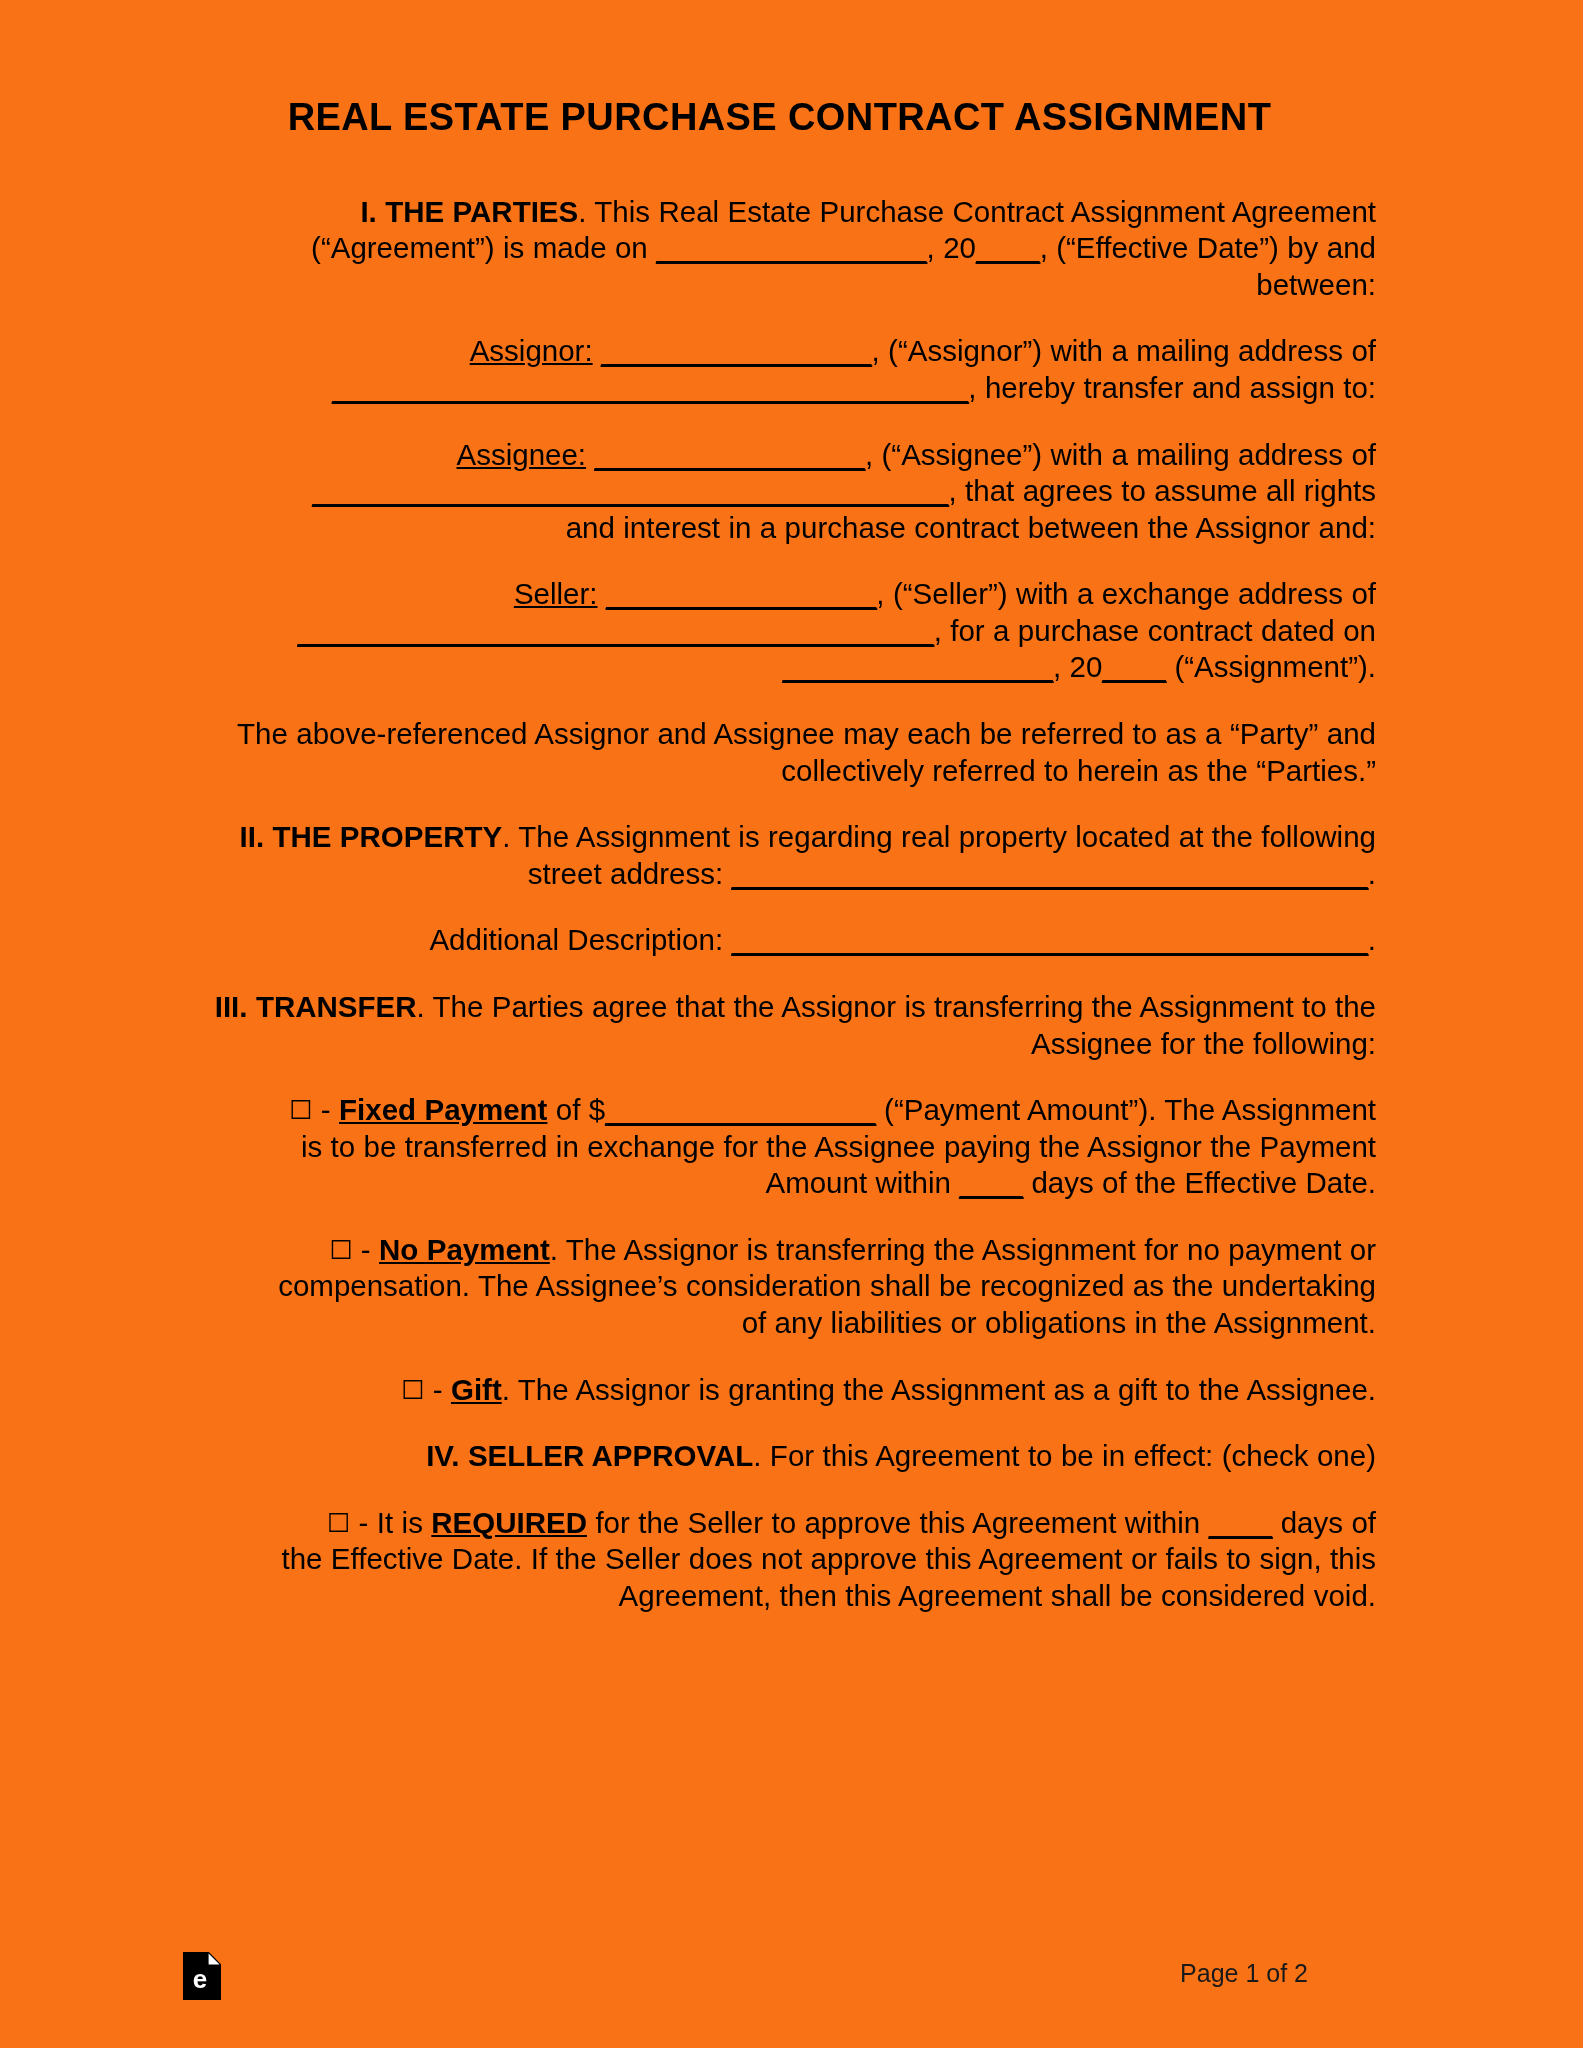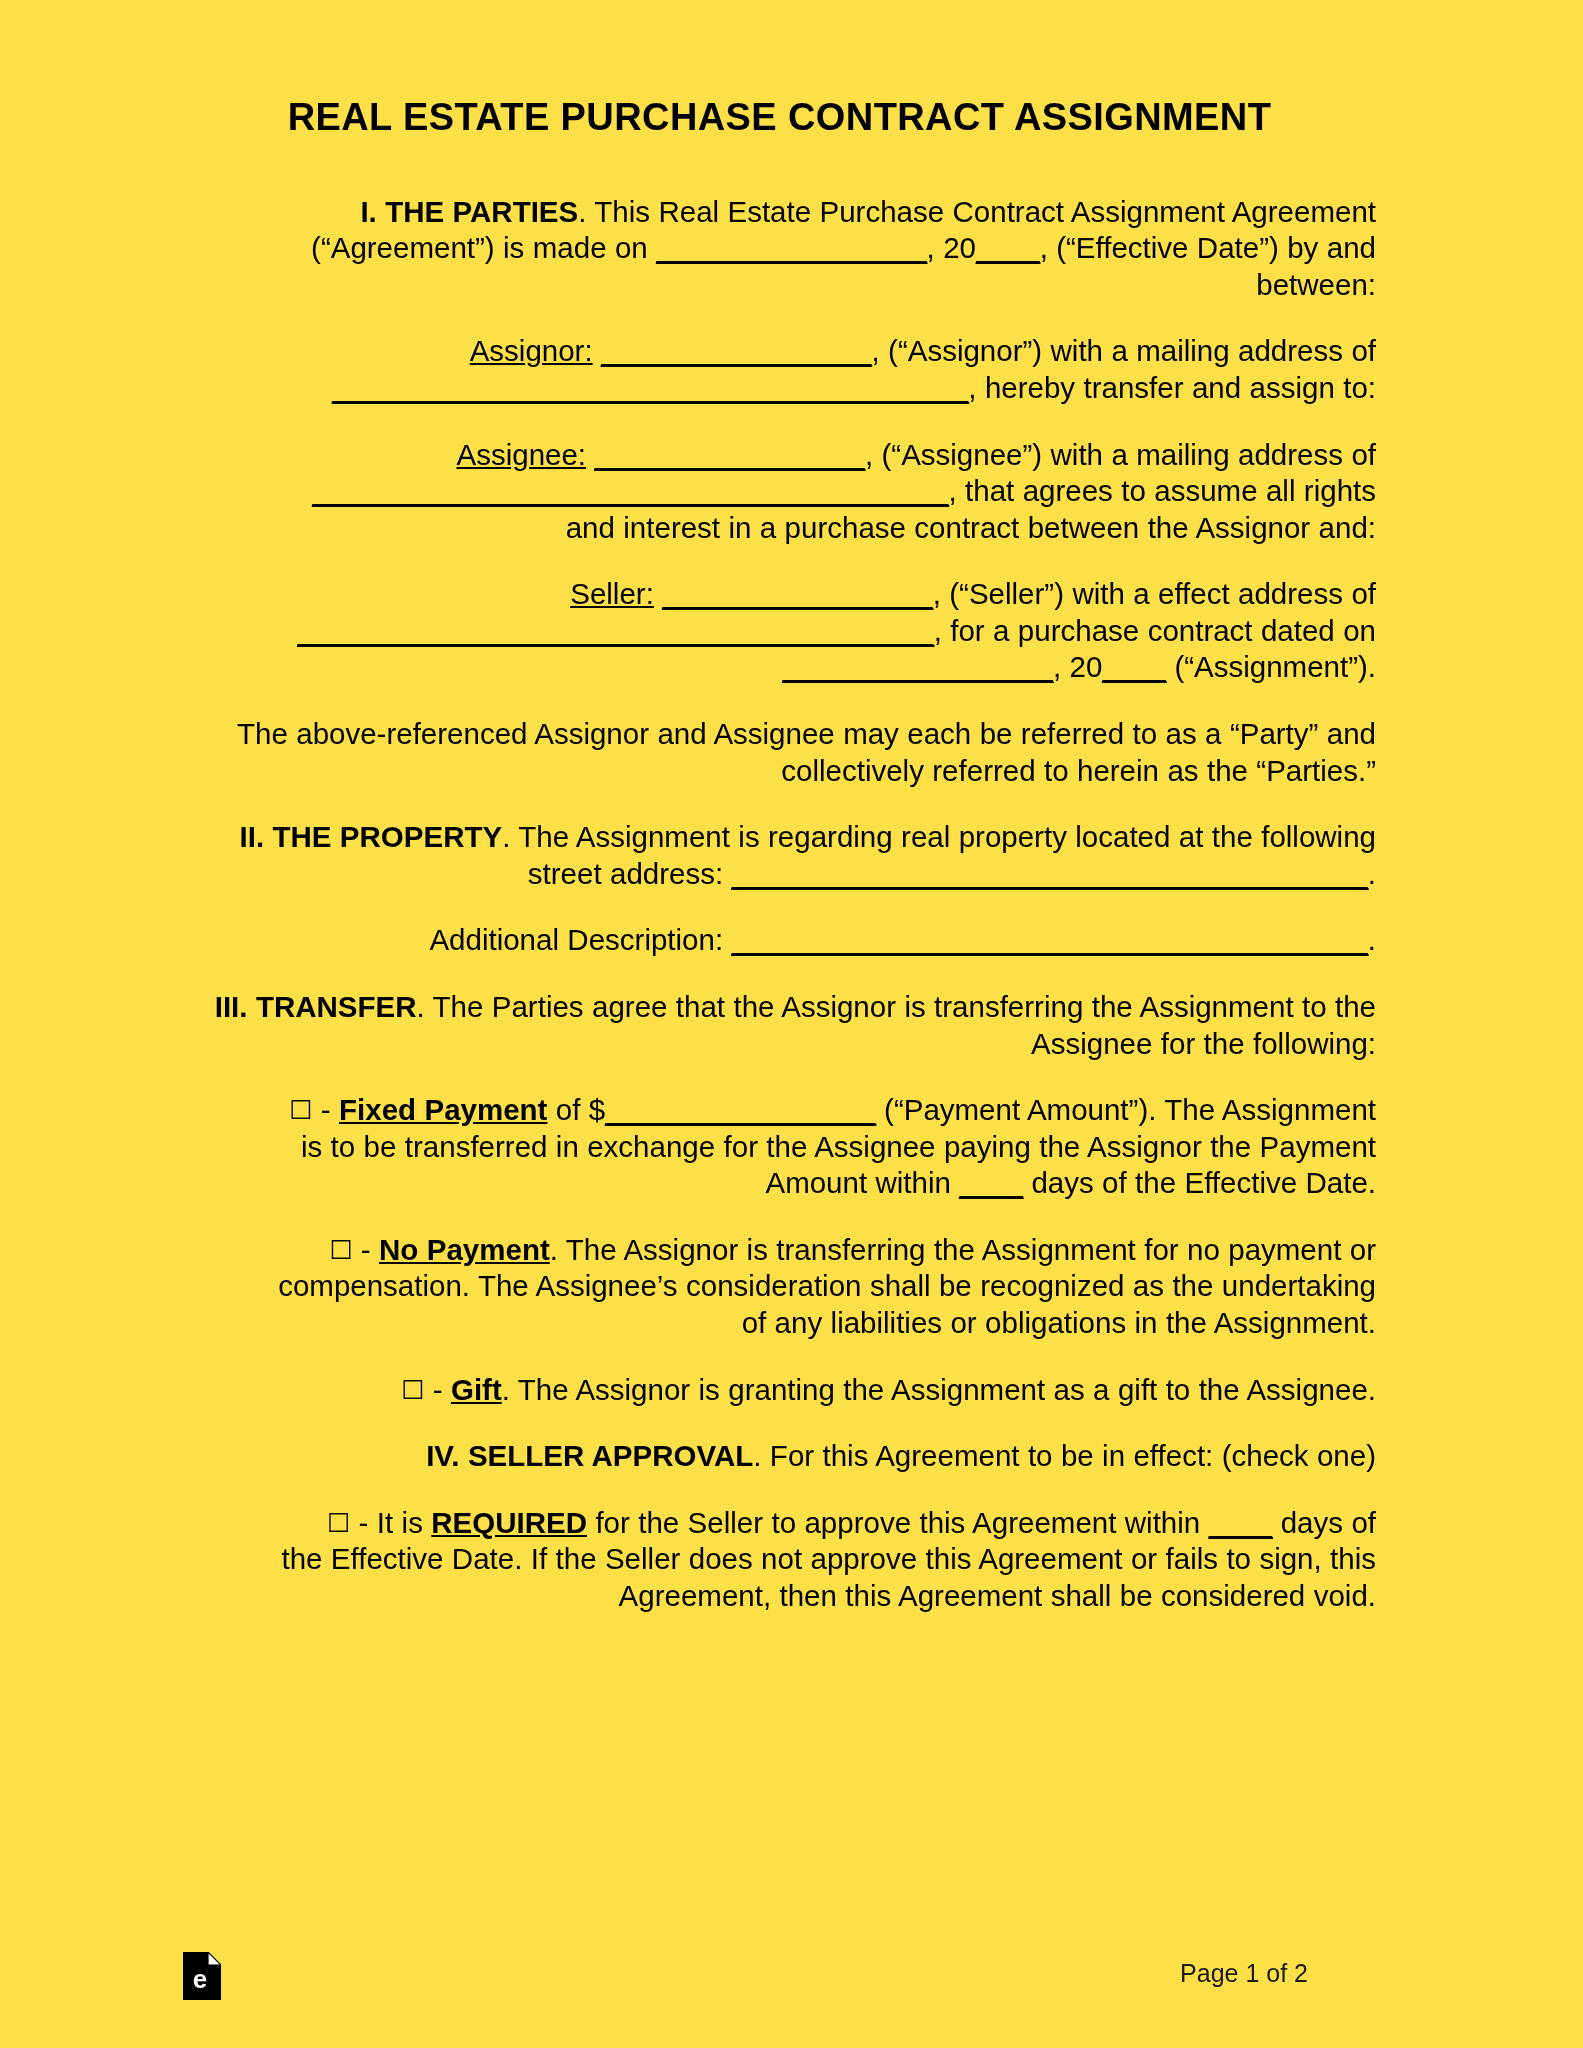--- a/index.html
+++ b/index.html
@@ -8,21 +8,21 @@
     background: #ffffff;
   }
   body {
     font-family: "Liberation Sans Narrow", "Liberation Sans", sans-serif;
     color: #000000;
   }
   #page {
     position: relative;
     width: 1583px;
     height: 2048px;
-    background: #fde047;
+    background: #f97316;
     box-sizing: border-box;
     overflow: hidden;
   }
   #content {
     position: absolute;
     left: 183px;
     top: 96px;
     width: 1193px;
   }
   .doc-title {
@@ -102,21 +102,21 @@
   <div id="content">
 
     <h1 class="doc-title">REAL ESTATE PURCHASE CONTRACT ASSIGNMENT</h1>
 
     <p class="para"><span class="sec">I. THE PARTIES</span><span>. This Real Estate Purchase Contract Assignment Agreement (“Agreement”) is made on </span><span class="blank">_________________</span><span>, 20</span><span class="blank">____</span><span>, (“Effective Date”) by and between:</span></p>
 
     <p class="para indent"><span class="u">Assignor:</span> <span class="blank">_________________</span><span>, (“Assignor”) with a mailing address of</span><br><span class="blank">________________________________________</span><span>, hereby transfer and assign to:</span></p>
 
     <p class="para indent"><span class="u">Assignee:</span> <span class="blank">_________________</span><span>, (“Assignee”) with a mailing address of</span><br><span class="blank">________________________________________</span><span>, that agrees to assume all rights and interest in a purchase contract between the Assignor and:</span></p>
 
-    <p class="para indent"><span class="u">Seller:</span> <span class="blank">_________________</span><span>, (“Seller”) with a effect address of</span><br><span class="blank">________________________________________</span><span>, for a purchase contract dated on</span><br><span class="blank">_________________</span><span>, 20</span><span class="blank">____</span><span> (“Assignment”).</span></p>
+    <p class="para indent"><span class="u">Seller:</span> <span class="blank">_________________</span><span>, (“Seller”) with a exchange address of</span><br><span class="blank">________________________________________</span><span>, for a purchase contract dated on</span><br><span class="blank">_________________</span><span>, 20</span><span class="blank">____</span><span> (“Assignment”).</span></p>
 
     <p class="para">The above-referenced Assignor and Assignee may each be referred to as a “Party” and collectively referred to herein as the “Parties.”</p>
 
     <p class="para"><span class="sec">II. THE PROPERTY</span><span>. The Assignment is regarding real property located at the following street address: </span><span class="blank">________________________________________</span><span>.</span></p>
 
     <p class="para"><span>Additional Description: </span><span class="blank">________________________________________</span><span>.</span></p>
 
     <p class="para"><span class="sec">III. TRANSFER</span><span>. The Parties agree that the Assignor is transferring the Assignment to the Assignee for the following:</span></p>
 
     <p class="para indent"><span class="cb">☐</span><span> - </span><span class="bu">Fixed Payment</span><span> of $</span><span class="blank">_________________</span><span> (“Payment Amount”). The Assignment is to be transferred in exchange for the Assignee paying the Assignor the Payment Amount within </span><span class="blank">____</span><span> days of the Effective Date.</span></p>

